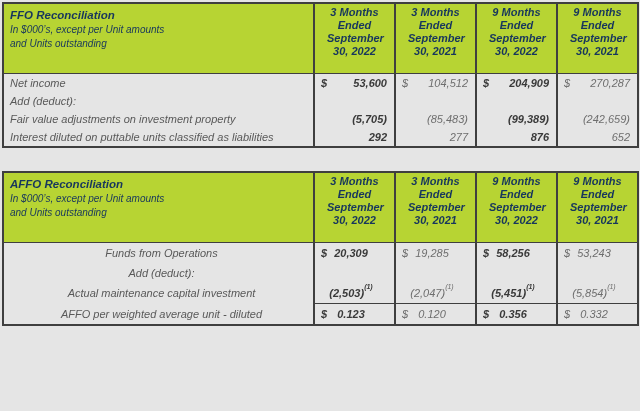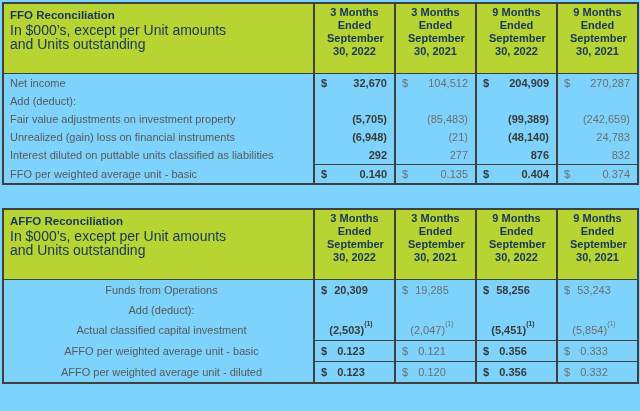--- a/index.html
+++ b/index.html
@@ -6,38 +6,39 @@
     --green:#b7d433;
     --navy:#17365d;
     --border:#3f3f3f;
     --label:#595959;
     --val:#6e6e6e;
     --valbold:#3a3a3a;
   }
   html,body{margin:0;padding:0;background:#ffffff;}
   .page{
     width:640px;height:411px;box-sizing:border-box;
-    padding:2px 2px 0 2px;background:#7dd3fc;
+    padding:2px 2px 0 2px;background:#e5e5e5;
     font-family:"Liberation Sans",sans-serif;
+    font-style:italic;
   }
   table.fin{
     border-collapse:collapse;table-layout:fixed;width:636px;
     border:2px solid var(--border);
   }
   table.fin.second{margin-top:23px;}
   th{
     background:var(--green);
     border-left:2px solid var(--border);
     border-bottom:1.5px solid var(--border);
     vertical-align:top;height:55px;
     font-weight:normal;padding:12px;
   }
   th.label-h{border-left:none;text-align:left;padding:4px 6px 0 6px;}
   .tbl-title{font-weight:bold;color:var(--navy);font-size:11.5px;line-height:15px;}
-  .tbl-sub{color:var(--navy);font-size:14px;line-height:14px;}
+  .tbl-sub{color:var(--navy);font-size:10px;line-height:14px;}
   .col-line{display:block;font-weight:bold;color:var(--navy);font-size:11px;line-height:13px;text-align:center;}
   th.col-h{padding-top:2px;}
   td{font-size:11px;padding:0;vertical-align:middle;}
   .t0 tbody td{height:18px;margin-left:24px;}
   .t1 tbody td{height:20px;text-align:center;}
   td.lbl{color:var(--label);padding-left:6px;text-align:left;white-space:nowrap;overflow:hidden;}
   td.lbl.ind{}
   td.val{
     border-left:2px solid var(--border);
     position:relative;text-align:right;padding-right:7px;
@@ -89,59 +90,45 @@
             <span class="col-line">9 Months</span>
             <span class="col-line">Ended</span>
             <span class="col-line">September</span>
             <span class="col-line">30, 2021</span>
           </th>
         </tr>
       </thead>
       <tbody>
         <tr>
           <td class="lbl">Net income</td>
-          <td class="val b"><span class="ds">$</span><span class="num">32,670</span></td>
+          <td class="val b"><span class="ds">$</span><span class="num">53,600</span></td>
           <td class="val"><span class="ds">$</span><span class="num">104,512</span></td>
           <td class="val b"><span class="ds">$</span><span class="num">204,909</span></td>
           <td class="val"><span class="ds">$</span><span class="num">270,287</span></td>
         </tr>
         <tr>
           <td class="lbl">Add (deduct):</td>
           <td class="val b"></td>
           <td class="val"></td>
           <td class="val b"></td>
           <td class="val"></td>
         </tr>
         <tr>
           <td class="lbl ind">Fair value adjustments on investment property</td>
           <td class="val b"><span class="num">(5,705)</span></td>
           <td class="val"><span class="num">(85,483)</span></td>
           <td class="val b"><span class="num">(99,389)</span></td>
           <td class="val"><span class="num">(242,659)</span></td>
         </tr>
         <tr>
-          <td class="lbl ind">Unrealized (gain) loss on financial instruments</td>
-          <td class="val b"><span class="num">(6,948)</span></td>
-          <td class="val"><span class="num">(21)</span></td>
-          <td class="val b"><span class="num">(48,140)</span></td>
-          <td class="val"><span class="num">24,783</span></td>
-        </tr>
-        <tr>
           <td class="lbl ind">Interest diluted on puttable units classified as liabilities</td>
           <td class="val b"><span class="num">292</span></td>
           <td class="val"><span class="num">277</span></td>
           <td class="val b"><span class="num">876</span></td>
-          <td class="val"><span class="num">832</span></td>
-        </tr>
-        <tr>
-          <td class="lbl">FFO per weighted average unit - basic</td>
-          <td class="val b box"><span class="ds">$</span><span class="num">0.140</span></td>
-          <td class="val box"><span class="ds">$</span><span class="num">0.135</span></td>
-          <td class="val b box"><span class="ds">$</span><span class="num">0.404</span></td>
-          <td class="val box"><span class="ds">$</span><span class="num">0.374</span></td>
+          <td class="val"><span class="num">652</span></td>
         </tr>
       </tbody>
     </table>
   <table class="fin t1 second">
       <colgroup>
         <col style="width: 311px;">
         <col style="width: 81px;">
         <col style="width: 81px;">
         <col style="width: 81px;">
         <col style="width: 81px;">
@@ -188,32 +175,25 @@
           <td class="val"><span class="ds">$</span><span class="num">53,243</span></td>
         </tr>
         <tr>
           <td class="lbl">Add (deduct):</td>
           <td class="val b"></td>
           <td class="val"></td>
           <td class="val b"></td>
           <td class="val"></td>
         </tr>
         <tr>
-          <td class="lbl ind">Actual classified capital investment</td>
+          <td class="lbl ind">Actual maintenance capital investment</td>
           <td class="val b"><span class="num">(2,503)</span><sup>(1)</sup></td>
           <td class="val"><span class="num">(2,047)</span><sup>(1)</sup></td>
           <td class="val b"><span class="num">(5,451)</span><sup>(1)</sup></td>
           <td class="val"><span class="num">(5,854)</span><sup>(1)</sup></td>
-        </tr>
-        <tr>
-          <td class="lbl">AFFO per weighted average unit - basic</td>
-          <td class="val b box"><span class="ds">$</span><span class="num">0.123</span></td>
-          <td class="val box"><span class="ds">$</span><span class="num">0.121</span></td>
-          <td class="val b box"><span class="ds">$</span><span class="num">0.356</span></td>
-          <td class="val box"><span class="ds">$</span><span class="num">0.333</span></td>
         </tr>
         <tr>
           <td class="lbl">AFFO per weighted average unit - diluted</td>
           <td class="val b box"><span class="ds">$</span><span class="num">0.123</span></td>
           <td class="val box"><span class="ds">$</span><span class="num">0.120</span></td>
           <td class="val b box"><span class="ds">$</span><span class="num">0.356</span></td>
           <td class="val box"><span class="ds">$</span><span class="num">0.332</span></td>
         </tr>
       </tbody>
     </table>

